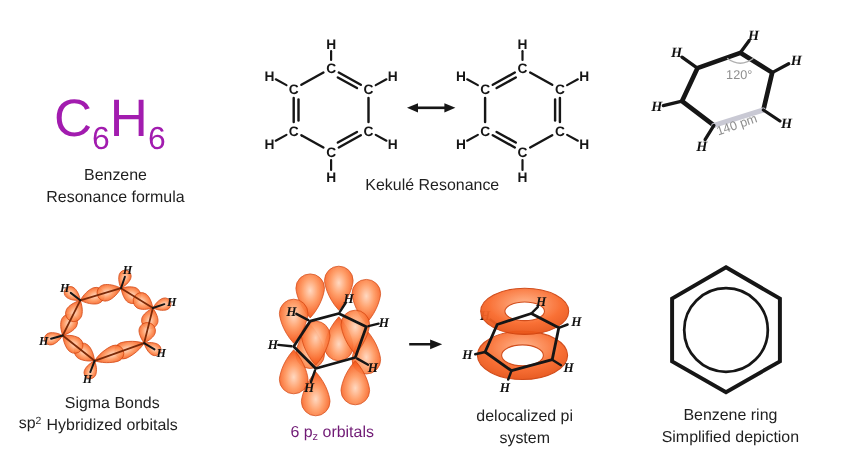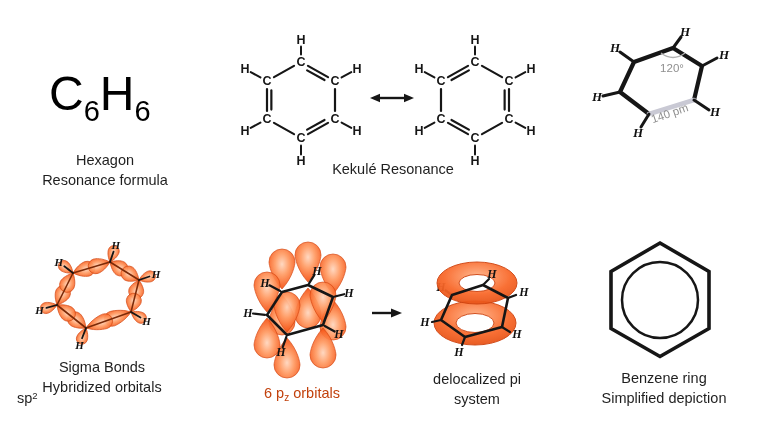--- a/index.html
+++ b/index.html
@@ -1,24 +1,24 @@
 <!DOCTYPE html>
 <html><head>
 <meta charset="utf-8">
 <style>
   html,body{margin:0;padding:0;background:#fff;}
   .canvas{position:relative;width:768px;height:432px;background:#ffffff;overflow:hidden;
           font-family:"Liberation Sans",sans-serif;}
   svg.layer{position:absolute;left:0;top:0;}
   .cap{position:absolute;text-align:center;font-size:14.5px;line-height:20px;color:#1f1f1f;}
-  .formula{position:absolute;left:49px;top:69px;font-size:48px;line-height:50px;color:#000000;text-align:center;}
+  .formula{position:absolute;left:49px;top:84px;font-size:48px;line-height:50px;color:#a21caf;text-align:center;}
   .formula sub{font-size:29px;vertical-align:-11px;line-height:0;}
-  .sp2{position:absolute;left:17px;top:390px;font-size:14.5px;color:#1f1f1f;text-align:right;}
+  .sp2{position:absolute;left:17px;top:377px;font-size:14.5px;color:#1f1f1f;text-align:right;}
   .sp2 sup{font-size:9.5px;vertical-align:4px;}
-  .pzcap{position:absolute;left:228px;top:385px;width:148px;text-align:center;font-size:14.5px;color:#c2410c;}
+  .pzcap{position:absolute;left:228px;top:385px;width:148px;text-align:center;font-size:14.5px;color:#701a75;}
   .pzcap sub{font-size:10px;vertical-align:-3px;}
   .pzcap .suffix{margin-left:4px;}
   .atomK{font-weight:bold;font-size:12.5px;font-family:"Liberation Sans",sans-serif;fill:#161616;}
   .atomI{font-style:italic;font-weight:600;font-size:12px;font-family:"Liberation Serif",serif;fill:#111;}
   .atomIs{font-style:italic;font-weight:600;font-size:11px;font-family:"Liberation Serif",serif;fill:#111;}
   .atomIp{font-style:italic;font-weight:600;font-size:13px;font-family:"Liberation Serif",serif;fill:#111;}
   .grayl{font-size:11.5px;font-family:"Liberation Sans",sans-serif;fill:#8f8f8f;}
 </style>
 </head>
 <body>
@@ -218,21 +218,21 @@
         <line x1="286.3343597645297" y1="336.88598066716577" x2="282.6641005886757" y2="347.2850483320856" stroke="#161616" stroke-width="2.2" stroke-linecap="round"></line>
         <text x="281" y="356" text-anchor="middle" class="atomI">H</text>
         <line x1="265.0109890941572" y1="314.7906304309639" x2="252.97252726460704" y2="313.5234239225902" stroke="#161616" stroke-width="2.2" stroke-linecap="round"></line>
         <text x="248" y="317" text-anchor="middle" class="atomI">H</text>
       </g>
     </svg>
 
   <div class="formula"><span>C</span><sub>6</sub><span>H</span><sub>6</sub></div>
 
   <div class="cap" style="left:5px;top:150px;width:200px;">
-    <div>Hexagon</div>
+    <div>Benzene</div>
     <div>Resonance formula</div>
   </div>
 
   <div class="cap" style="left:293px;top:159px;width:200px;">
     <div>Kekulé Resonance</div>
   </div>
 
 
   <div class="cap" style="left:2px;top:357px;width:200px;">
     <div>Sigma Bonds</div>

